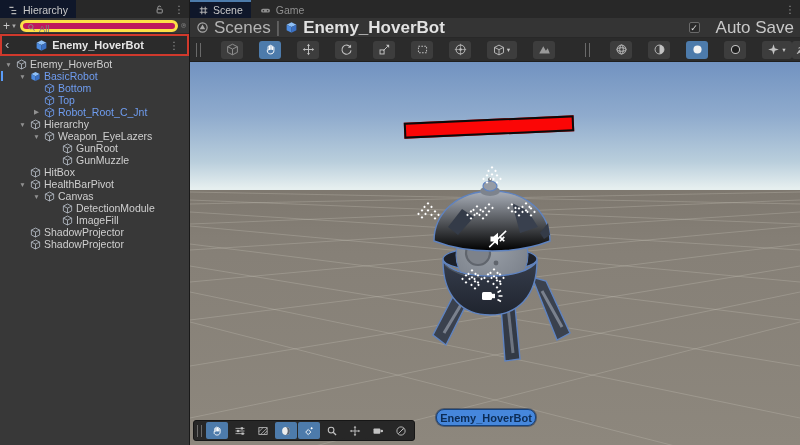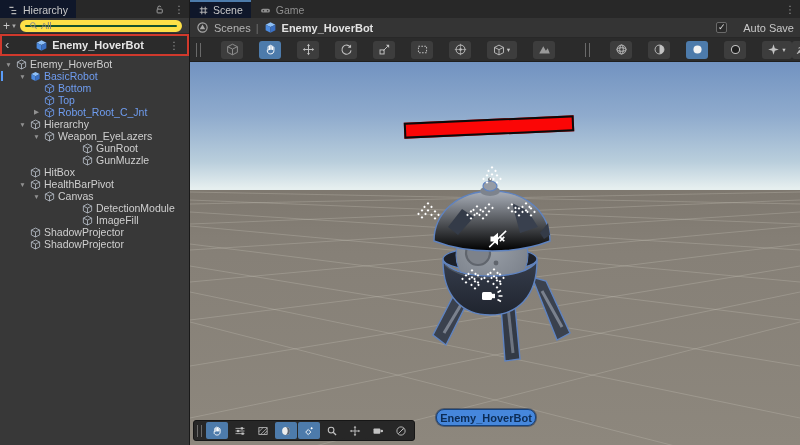--- a/index.html
+++ b/index.html
@@ -12,41 +12,41 @@
   .tabbar{height:18px;background:#282828;display:flex;align-items:stretch}
   .tab{display:flex;align-items:center;gap:4px;padding:0 8px;font-size:10.5px;color:#c9c9c9;background:#0f172a;border-top:2px solid #4c7bab}
   .tab.inactive{background:transparent;border-top:2px solid transparent;color:#8f8f8f}
   .tabbar .sp{flex:1}
   .tabico{display:flex;align-items:center;padding:0 4px;color:#9a9a9a}
   .kebab{font-size:10px;color:#9a9a9a;padding:0 5px;display:flex;align-items:center}
   .kebab::before{content:"\22EE"}
   .htool{height:16px;background:#383838;border-bottom:1px solid #2b2b2b;display:flex;align-items:center;padding:0 3px;gap:3px}
   .plusbtn{color:#c8c8c8;font-size:12px;line-height:10px;display:flex;align-items:center;gap:1px}
   .plusbtn i{font-style:normal;font-size:6px;color:#aaa}
-  .search{flex:1;height:12px;background:#14532d;border:5px solid #fde047;border-radius:7px;display:flex;align-items:center;padding:0 4px;gap:3px}
+  .search{flex:1;height:12px;background:#be185d;border:3px solid #fde047;border-radius:7px;display:flex;align-items:flex-start;padding:0 4px;gap:3px}
   .search input{flex:1;min-width:0;background:transparent;border:none;outline:none;font-size:9.5px;color:#bbb}
   .search input::placeholder{color:#7d7d7d}
   #prefab-head{height:22px;background:#2b2b2b;border:2px solid #d0392c;display:flex;align-items:center;padding:0 3px}
   .chev{color:#b5b5b5;font-size:13px;line-height:10px;width:10px}
   .chev::before{content:"\2039"}
   #prefab-head .mid{flex:1;display:flex;align-items:center;justify-content:center;gap:4px;font-size:11px;font-weight:bold;color:#e6e6e6}
   .tree{flex:1;padding-top:2px;position:relative}
   .row{display:flex;align-items:center;height:12px;gap:3px;position:relative;padding-left:4px}
   .row .lbl{font-size:10.5px;color:#cfcfcf;white-space:nowrap}
   .row.pf .lbl{color:#6f9df1}
   .fold{width:9px;min-width:9px;text-align:center;color:#919191;font-size:6.5px}
   .fold.open::before{content:"\25BC"}
   .fold.closed::before{content:"\25B6"}
-  .lv0{padding-left:4px}.lv1{padding-left:18px}.lv2{padding-left:32px}.lv3{padding-left:70px}
+  .lv0{padding-left:4px}.lv1{padding-left:18px}.lv2{padding-left:32px}.lv3{padding-left:50px}
   .ovbar{position:absolute;left:1px;top:1px;width:2px;height:10px;background:#5a9cf8}
   
   #scene{flex:1;display:flex;flex-direction:column;position:relative;min-width:0}
-  .infobar{height:20px;background:#343434;border-bottom:1px solid #282828;display:flex;align-items:center;padding:0 6px;gap:5px;font-size:11px;color:#b4b4b4}
+  .infobar{height:20px;background:#343434;border-bottom:1px solid #282828;display:flex;align-items:center;padding:0 6px;gap:5px;font-size:17px;color:#b4b4b4}
   .infobar b{color:#e2e2e2}
-  .autosave{margin-left:auto;display:flex;align-items:flex-start;gap:16px;color:#c8c8c8}
+  .autosave{margin-left:auto;display:flex;align-items:center;gap:16px;color:#c8c8c8}
   .cbx{width:11px;height:11px;background:#2a2a2a;border:1px solid#6a6a6a;border-radius:2px;display:flex;align-items:center;justify-content:center;color:#ddd;font-size:9px}
   .cbx::before{content:"\2713"}
   .stoolbar{height:24px;background:#2b2b2b;border-bottom:1px solid #1f1f1f;display:flex;align-items:center;padding:0 4px}
   .grp{display:flex;align-items:center;gap:16px}
   .grip{width:5px;height:14px;border-left:1px solid #6a6a6a;border-right:1px solid #6a6a6a;margin:0 4px 0 2px}
   .tbtn{width:22px;height:18px;background:#3d3d3d;border:none;border-radius:3px;display:flex;align-items:center;justify-content:center;gap:1px;cursor:pointer;padding:0}
   .tbtn.w{width:30px}
   .tbtn.sel{background:#4d7bab}
   .caret{font-size:5.5px;color:#c6c6c6}
   .txt2d{font-size:8px;font-weight:bold;color:#c2c2c2;position:relative}

